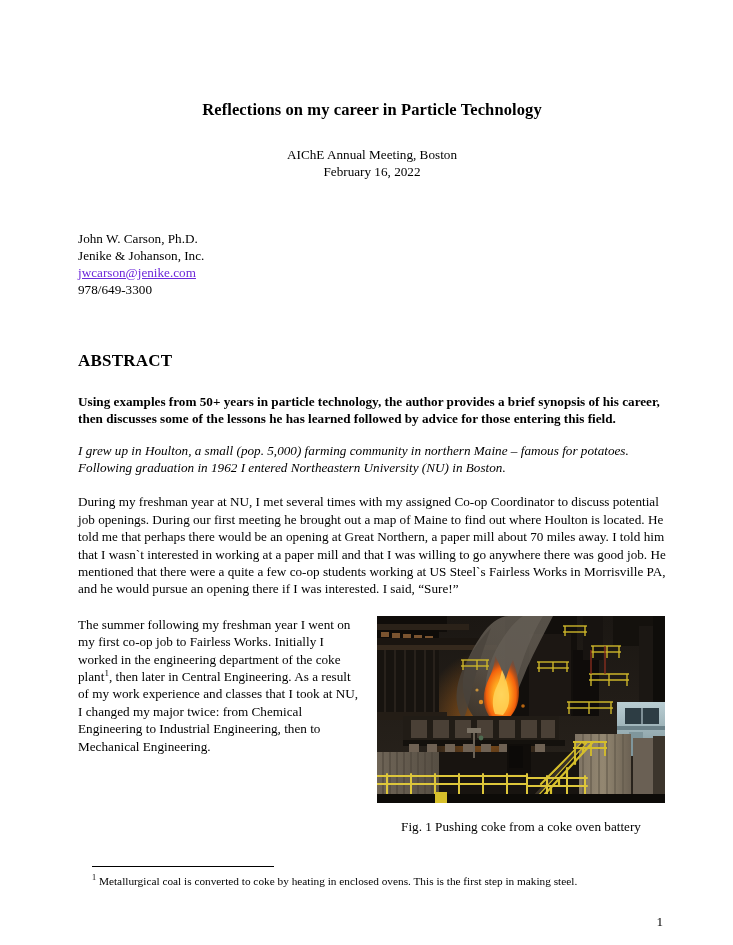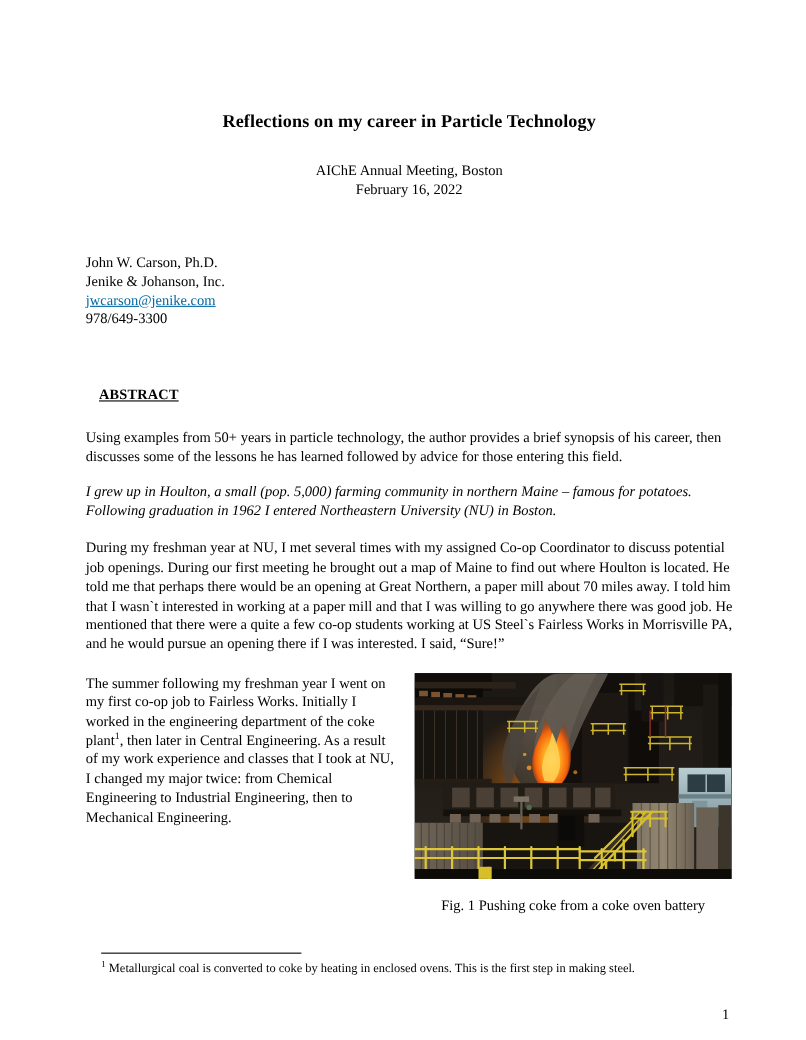--- a/index.html
+++ b/index.html
@@ -46,43 +46,42 @@
     line-height: 17px;
     margin-top: 26px;
   }
   .author-block {
     text-align: left;
     font-size: 13.2px;
     line-height: 17px;
     margin-top: 50px;
   }
   .email-link {
-    color: #0369a1;
+    color: #6d28d9;
     text-decoration: underline;
     cursor: pointer;
   }
 
   
   .section-heading {
-    font-size: 13px;
+    font-size: 17px;
     font-weight: bold;
-    margin: 12px;
+    margin: 0;
     letter-spacing: 0.2px;
-    text-decoration: underline;
   }
   .abstract-heading { margin-top: 53px; }
   .intro-heading { margin-top: 38px; }
 
   .body-par {
     font-size: 13.2px;
     line-height: 17.4px;
     text-align: left;
     margin: 0;
   }
-  .abstract-par { margin-top: 22px; }
+  .abstract-par { margin-top: 22px; font-weight: bold; }
   .intro-par-1 { margin-top: 14px; font-style: italic; }
   .intro-par-2 { margin-top: 17px; }
 
   
   .figure-row {
     margin-top: 18px;
     position: relative;
     min-height: 200px;
   }
   .wrap-col {

